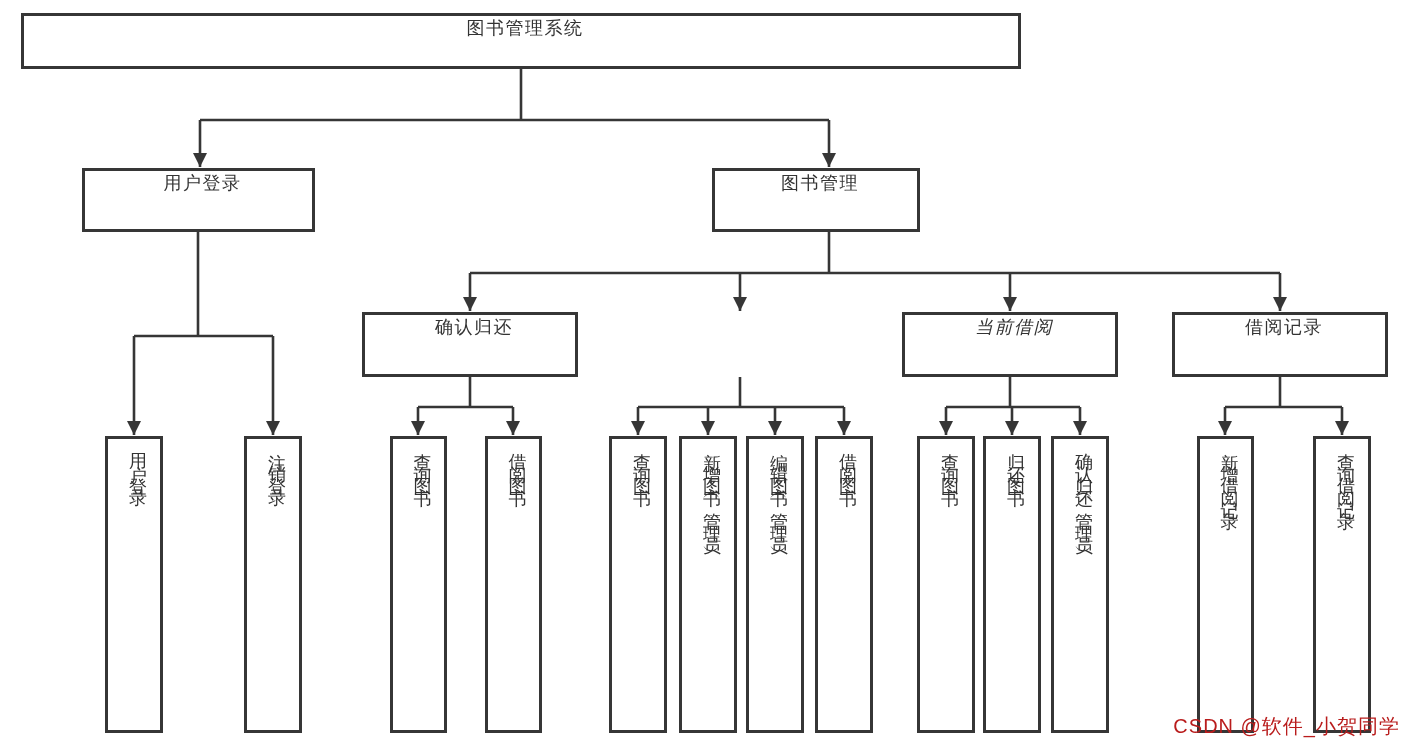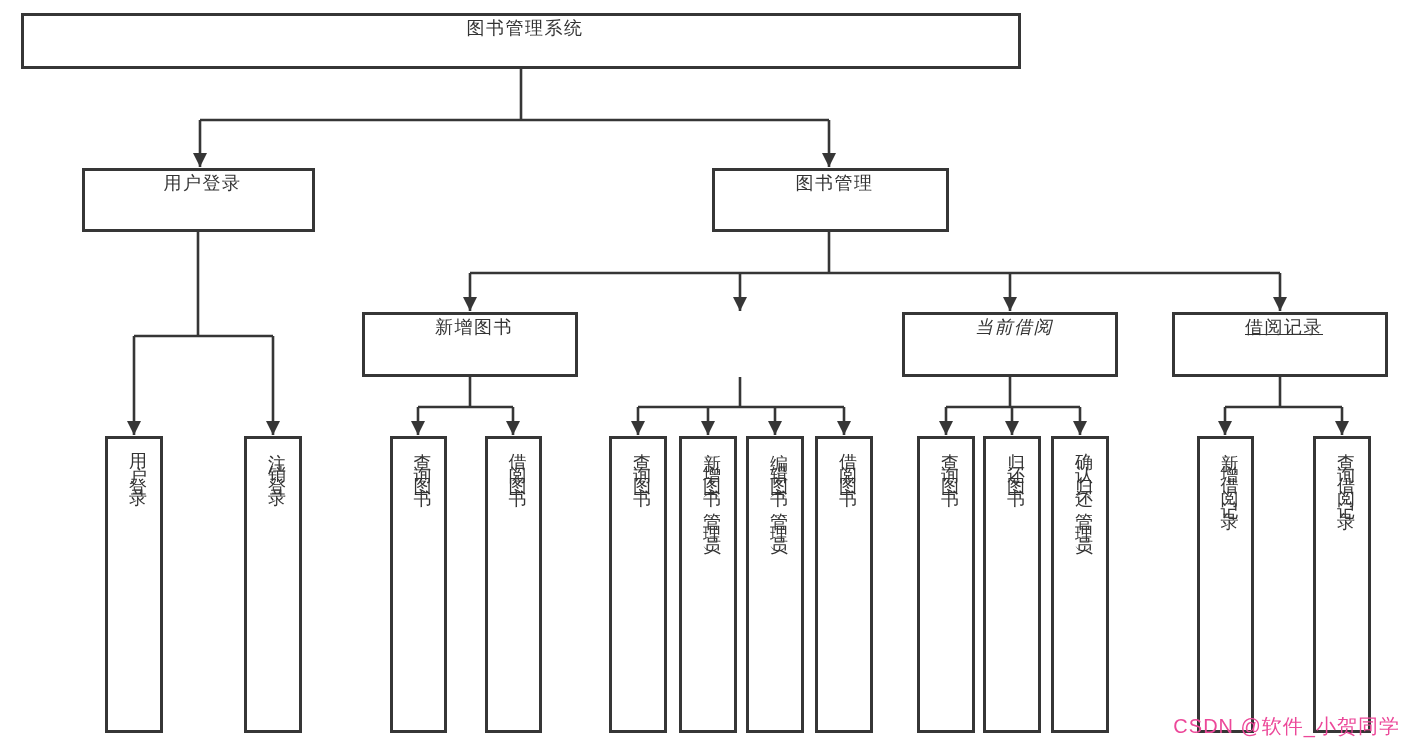--- a/index.html
+++ b/index.html
@@ -46,46 +46,46 @@
     writing-mode: vertical-rl;
     text-orientation: mixed;
     letter-spacing: 12px;
     font-size: 18px;
     line-height: 1;
     color: #333333;
   }
   
   .root-box  { left: 21px;  top: 13px;  width: 1000px; height: 56px; }
   .l2-a      { left: 82px;  top: 168px; width: 233px;  height: 64px; }
-  .l2-b      { left: 712px; top: 168px; width: 237px;  height: 64px; }
+  .l2-b      { left: 712px; top: 168px; width: 208px;  height: 64px; }
   .l3        { top: 312px;  height: 65px; width: 216px; }
   .l3-a { left: 362px; }
   .l3-b { left: 632px; }
   .l3-c { left: 902px; font-style: italic; }
-  .l3-d { left: 1172px; text-decoration: underline; }
+  .l3-d { left: 1172px; }
   .leaf      { top: 436px;  height: 297px; width: 58px; }
   .leaf-1  { left: 105px; }
   .leaf-2  { left: 244px; }
   .leaf-3  { left: 390px; width: 57px; }
   .leaf-4  { left: 485px; width: 57px; }
   .leaf-5  { left: 609px; }
   .leaf-6  { left: 679px; }
   .leaf-7  { left: 746px; }
   .leaf-8  { left: 815px; }
   .leaf-9  { left: 917px; }
   .leaf-10 { left: 983px; }
   .leaf-11 { left: 1051px; }
   .leaf-12 { left: 1197px; width: 57px; }
   .leaf-13 { left: 1313px; }
   .watermark {
     position: absolute;
     top: 713px;
     right: 5px;
     font-size: 20px;
-    color: #ec4899;
+    color: #b91c1c;
     letter-spacing: 1px;
     z-index: 5;
     white-space: nowrap;
   }
 </style>
 </head>
 <body>
 
 <div id="canvas">
 
@@ -142,21 +142,21 @@
   </div>
 
   <div class="node l2-a">
     <span class="hlabel">用户登录</span>
   </div>
   <div class="node l2-b">
     <span class="hlabel">图书管理</span>
   </div>
 
   <div class="node l3 l3-a">
-    <span class="hlabel">新增图书</span>
+    <span class="hlabel">确认归还</span>
   </div>
   <div class="node l3 l3-c">
     <span class="hlabel">当前借阅</span>
   </div>
   <div class="node l3 l3-d">
     <span class="hlabel">借阅记录</span>
   </div>
 
   <div class="node vnode leaf leaf-1">
     <span class="vlabel">用户登录</span>

